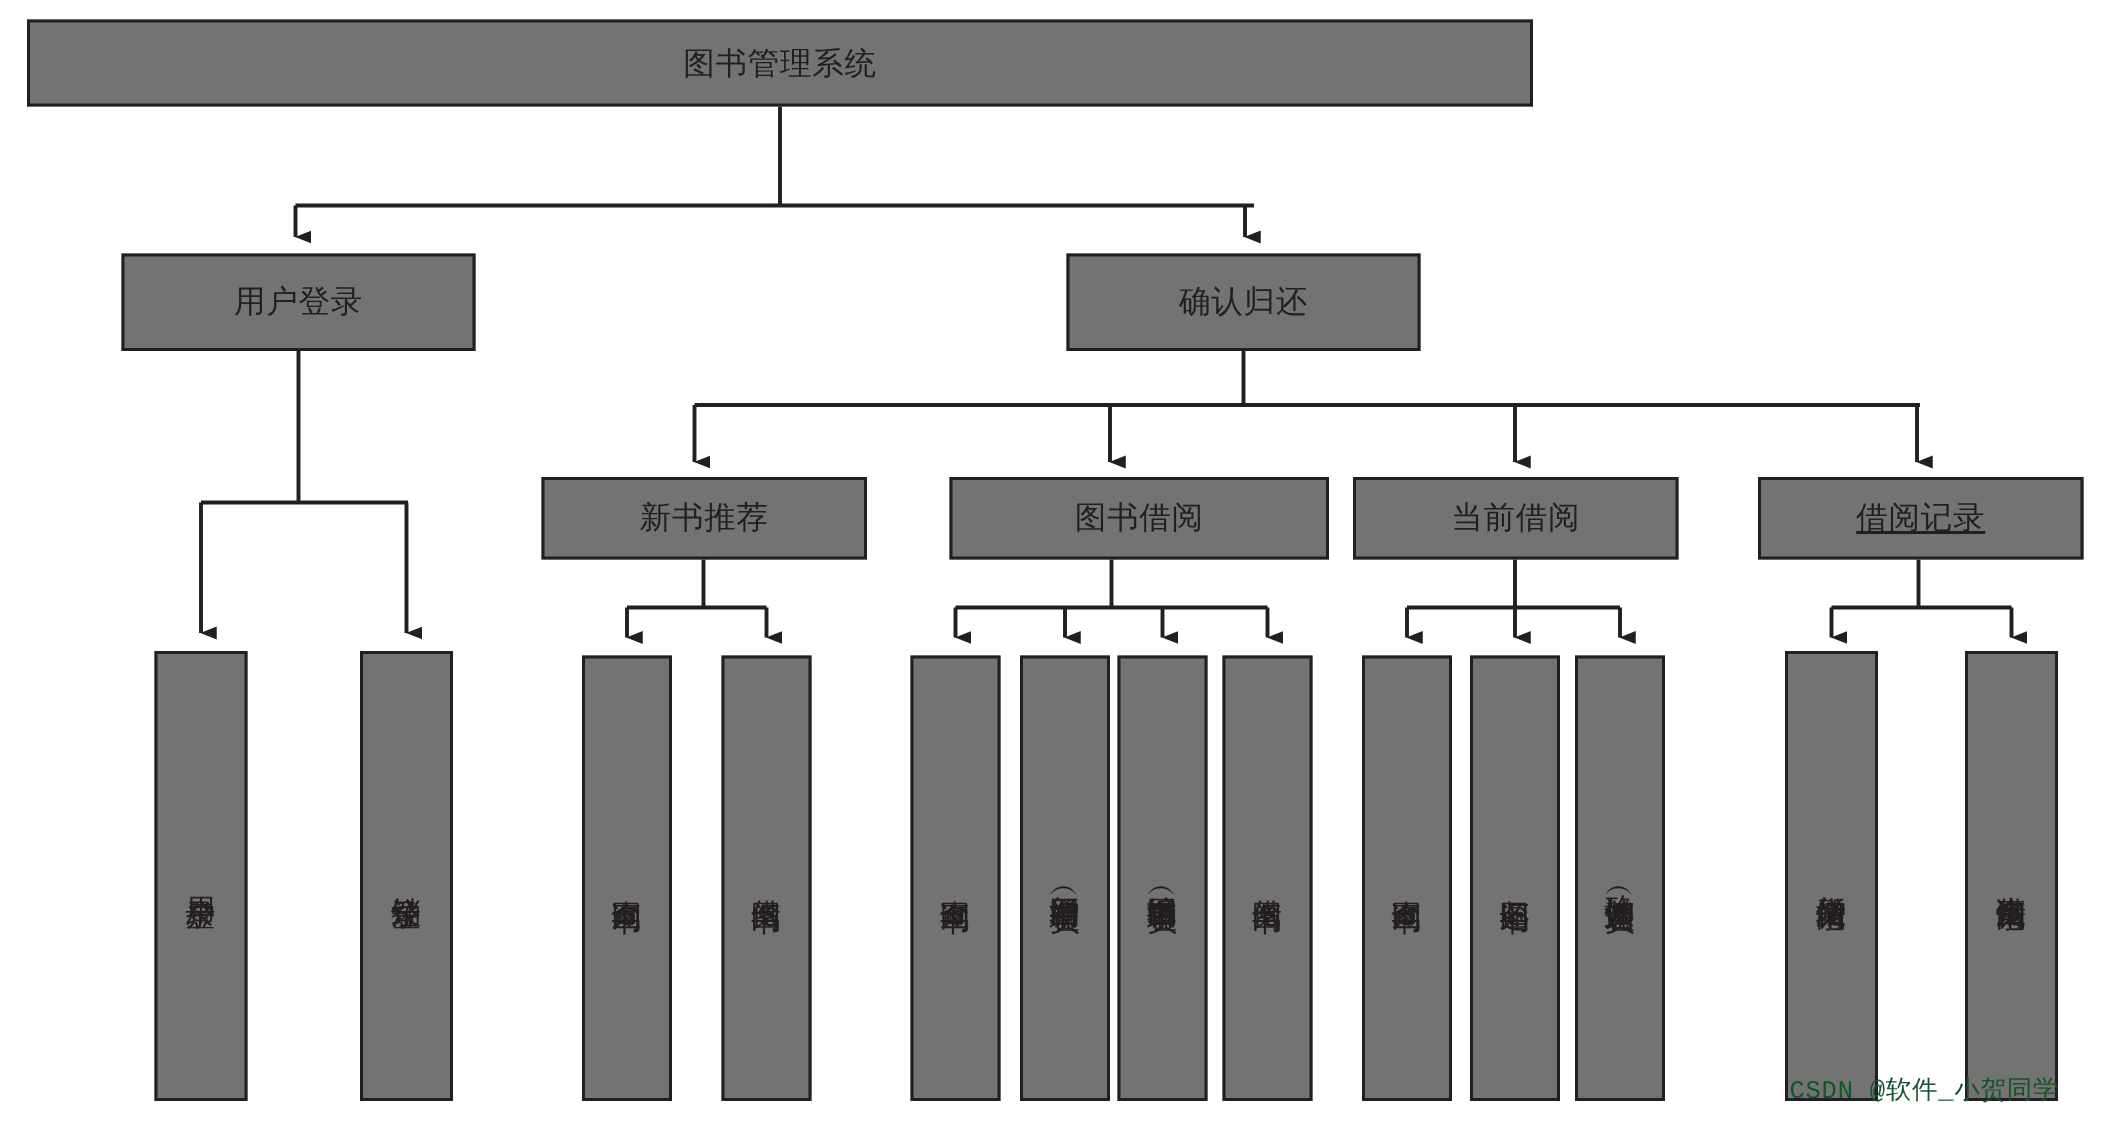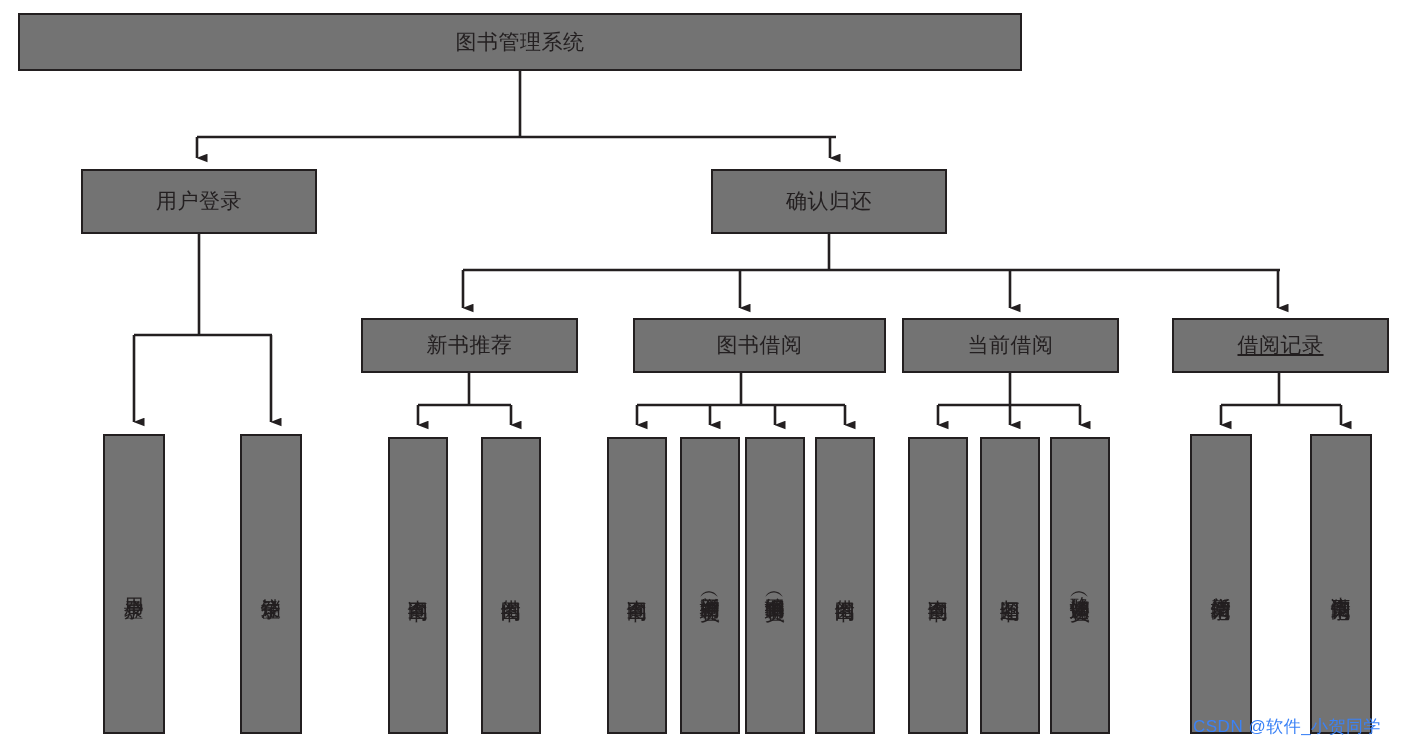--- a/index.html
+++ b/index.html
@@ -53,24 +53,24 @@
     font-size: 20px;
     line-height: 1.22;
     letter-spacing: 1px;
     white-space: normal;
     max-height: 100%;
     text-align: center;
   }
   .watermark {
     position: absolute;
     font-size: 17px;
-    color: #3b82f6;
+    color: #14532d;
     white-space: nowrap;
     letter-spacing: 0.5px;
-    font-family: Liberation Sans, sans-serif;
+    font-family: Liberation Mono, monospace;
   }
 </style>
 </head>
 <body>
 
 <div id="diagram-root">
 
   <svg class="connector-layer" viewBox="0 0 1405 747">
     <defs>
       <marker id="arrowhead" markerWidth="9" markerHeight="11" refX="4.5" refY="10.5" orient="auto" markerUnits="userSpaceOnUse">

